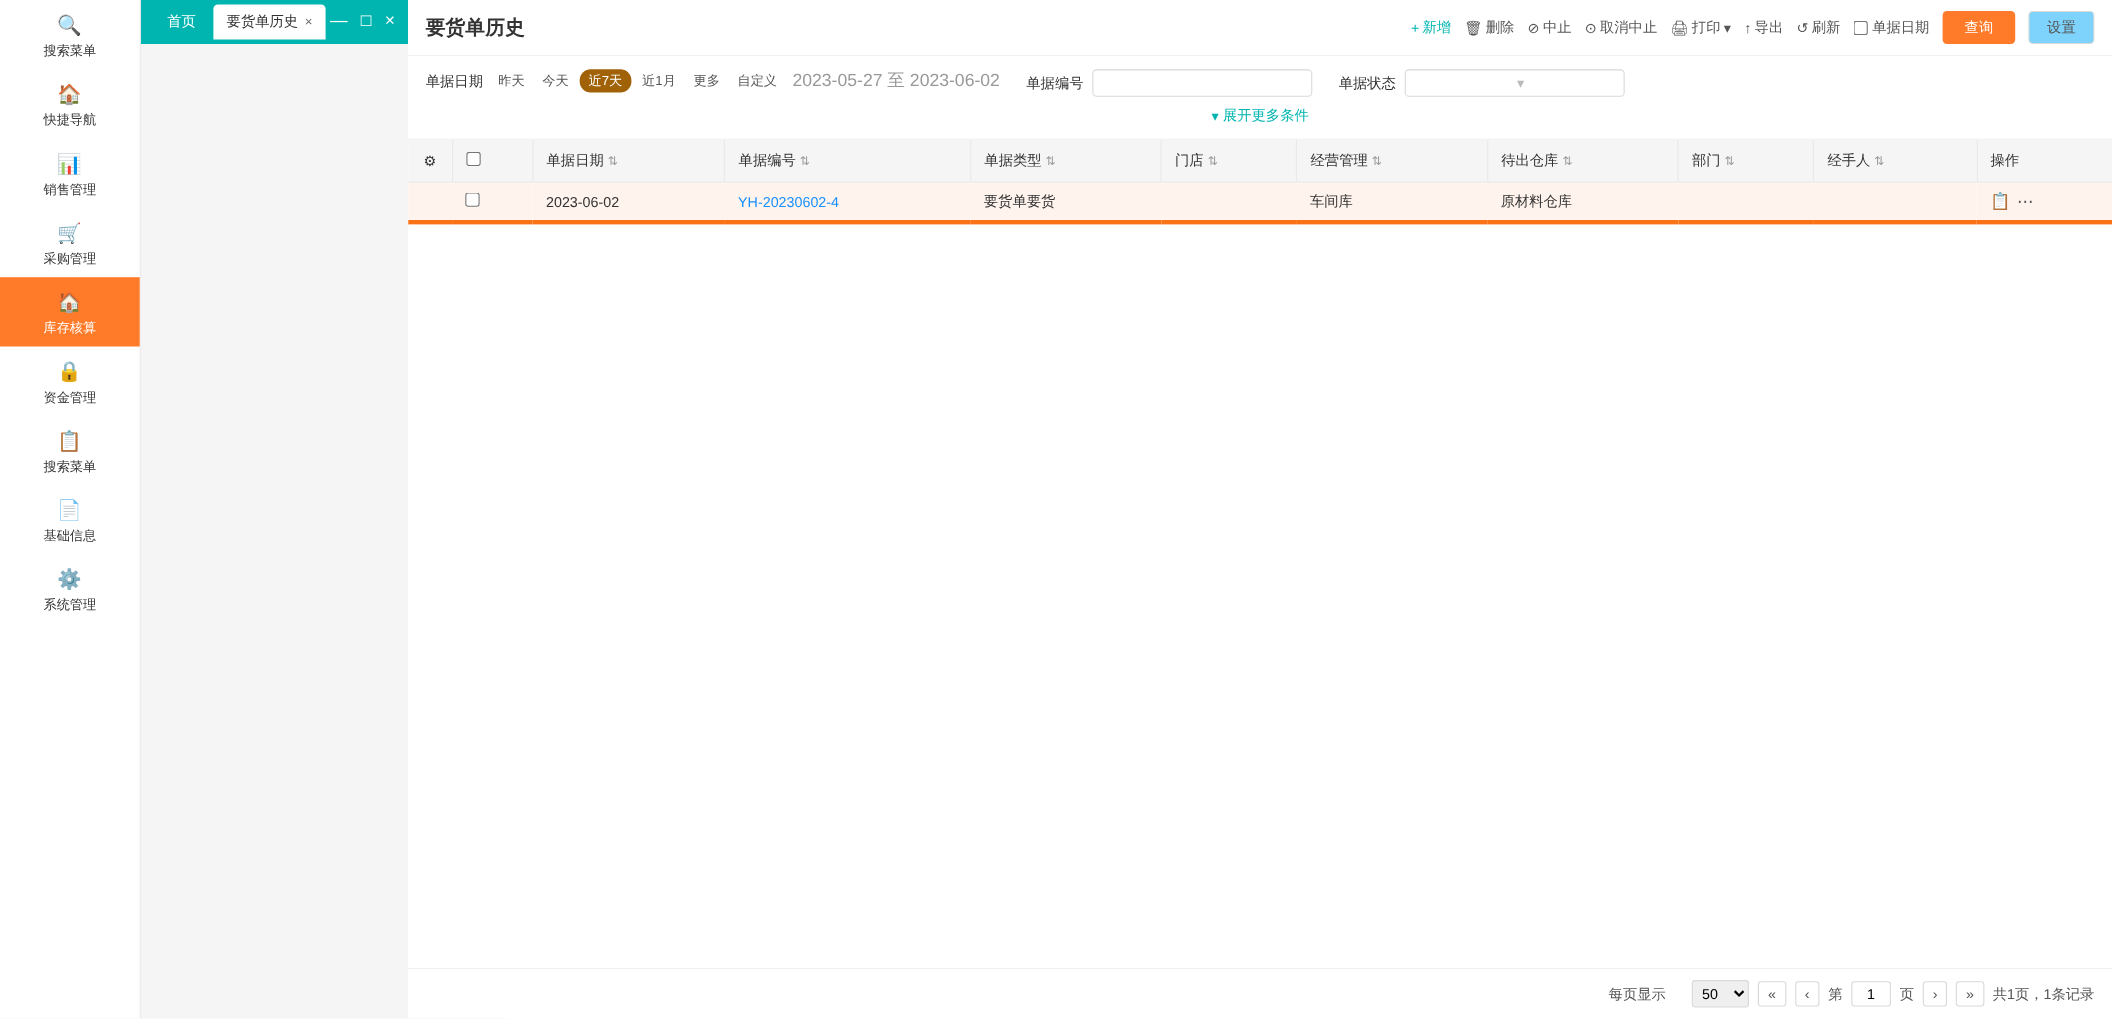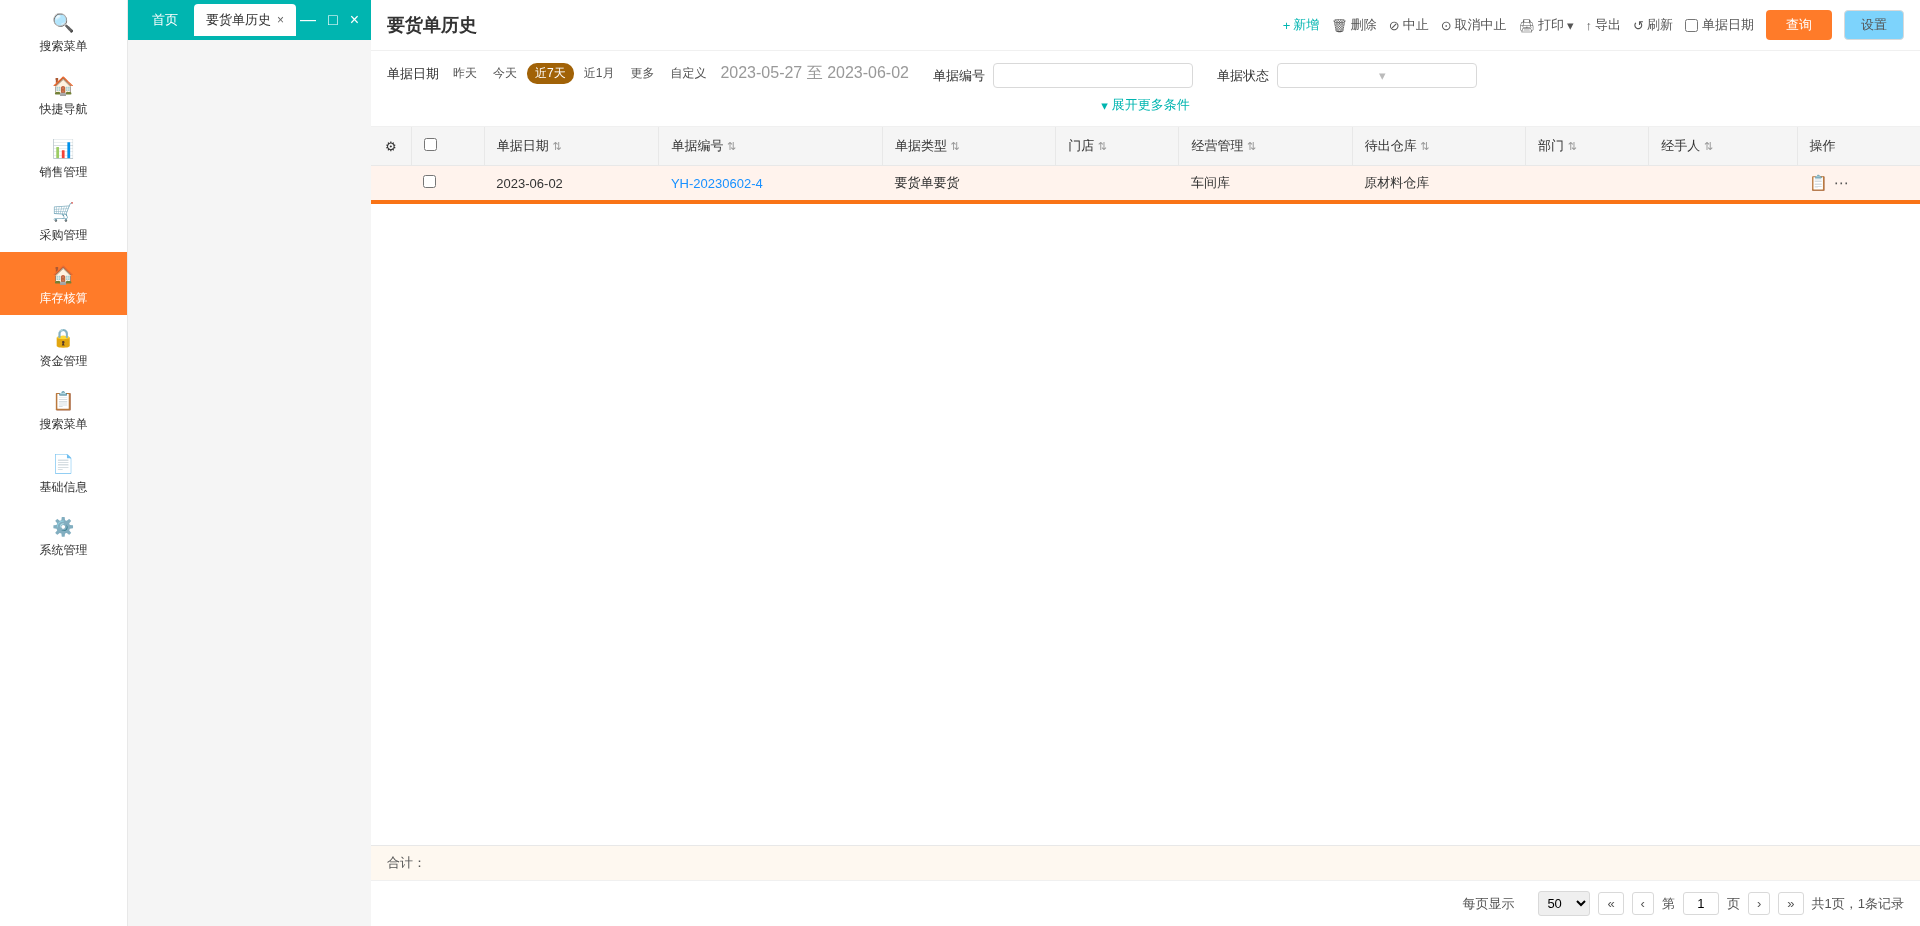--- a/index.html
+++ b/index.html
@@ -509,23 +509,20 @@
         <div class="td-actions">
           <span class="td-action-icon">📋</span>
           <span class="td-action-icon">⋯</span>
         </div>
       </td>
     </tr>
           </tbody>
       </table>
     </div>
 
-    <div class="table-summary">
-      <span class="summary-label">合计：</span>
-    </div>
 
     <div class="pagination">
       <span>每页显示</span>
       <select class="page-size-select">
         <option>50</option>
         <option>10</option>
         <option>20</option>
         <option>100</option>
       </select>
       <button class="pagination-btn">«</button>

